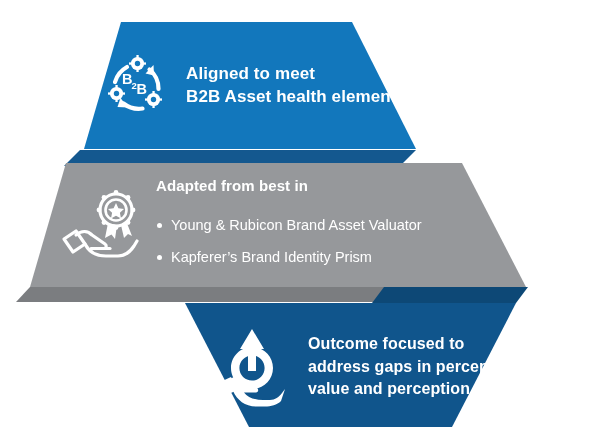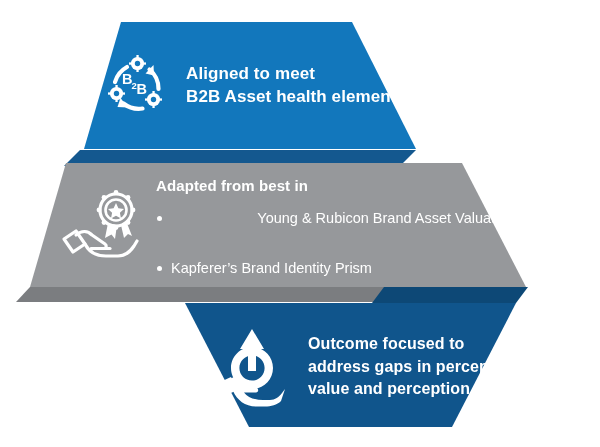--- a/index.html
+++ b/index.html
@@ -67,25 +67,25 @@
   .bullet-list {
     list-style: none;
     margin: 0;
     padding: 0;
   }
   .bullet-list li {
     position: relative;
     font-size: 14.5px;
     line-height: 1.3;
     padding-left: 15px;
-    margin-top: 31px;
+    margin-top: 13px;
     font-weight: normal;
     white-space: nowrap;
   }
-  .bullet-list li:first-child { margin-top: 13px; text-align: right; }
+  .bullet-list li:first-child { margin-top: 20px; }
   .bullet-list li::before {
     content: "";
     position: absolute;
     left: 1px;
     top: 7px;
     width: 5px;
     height: 5px;
     border-radius: 50%;
     background: #ffffff;
   }

